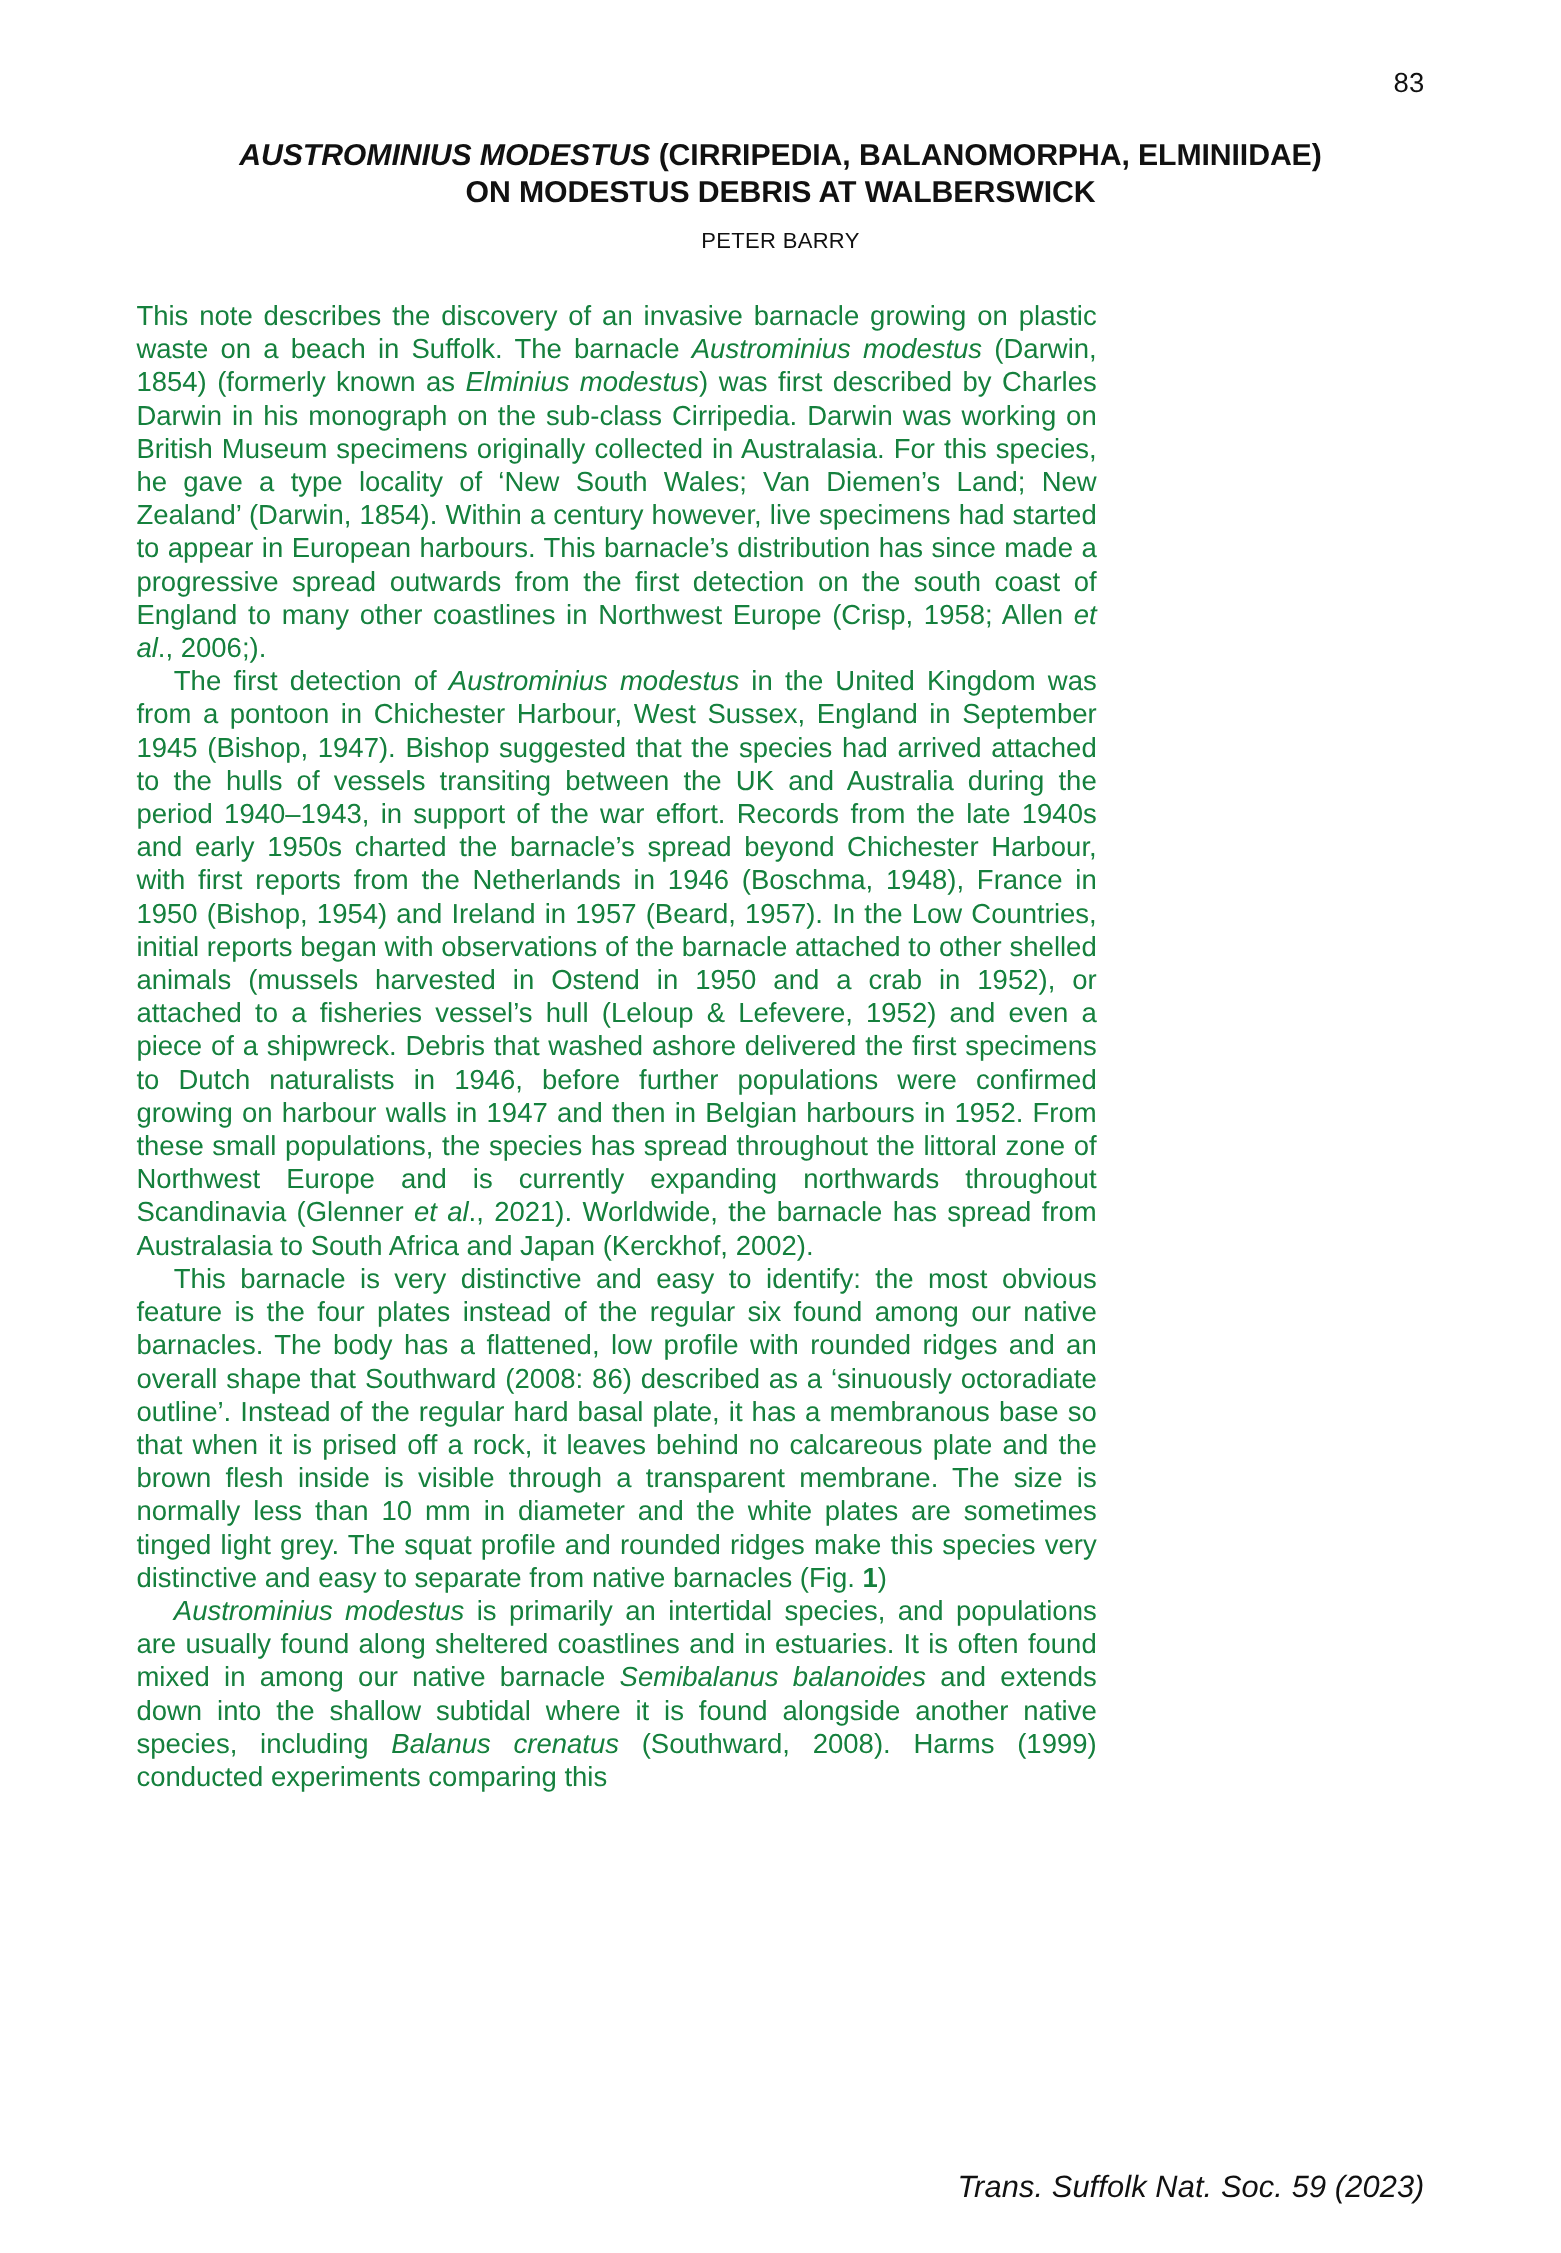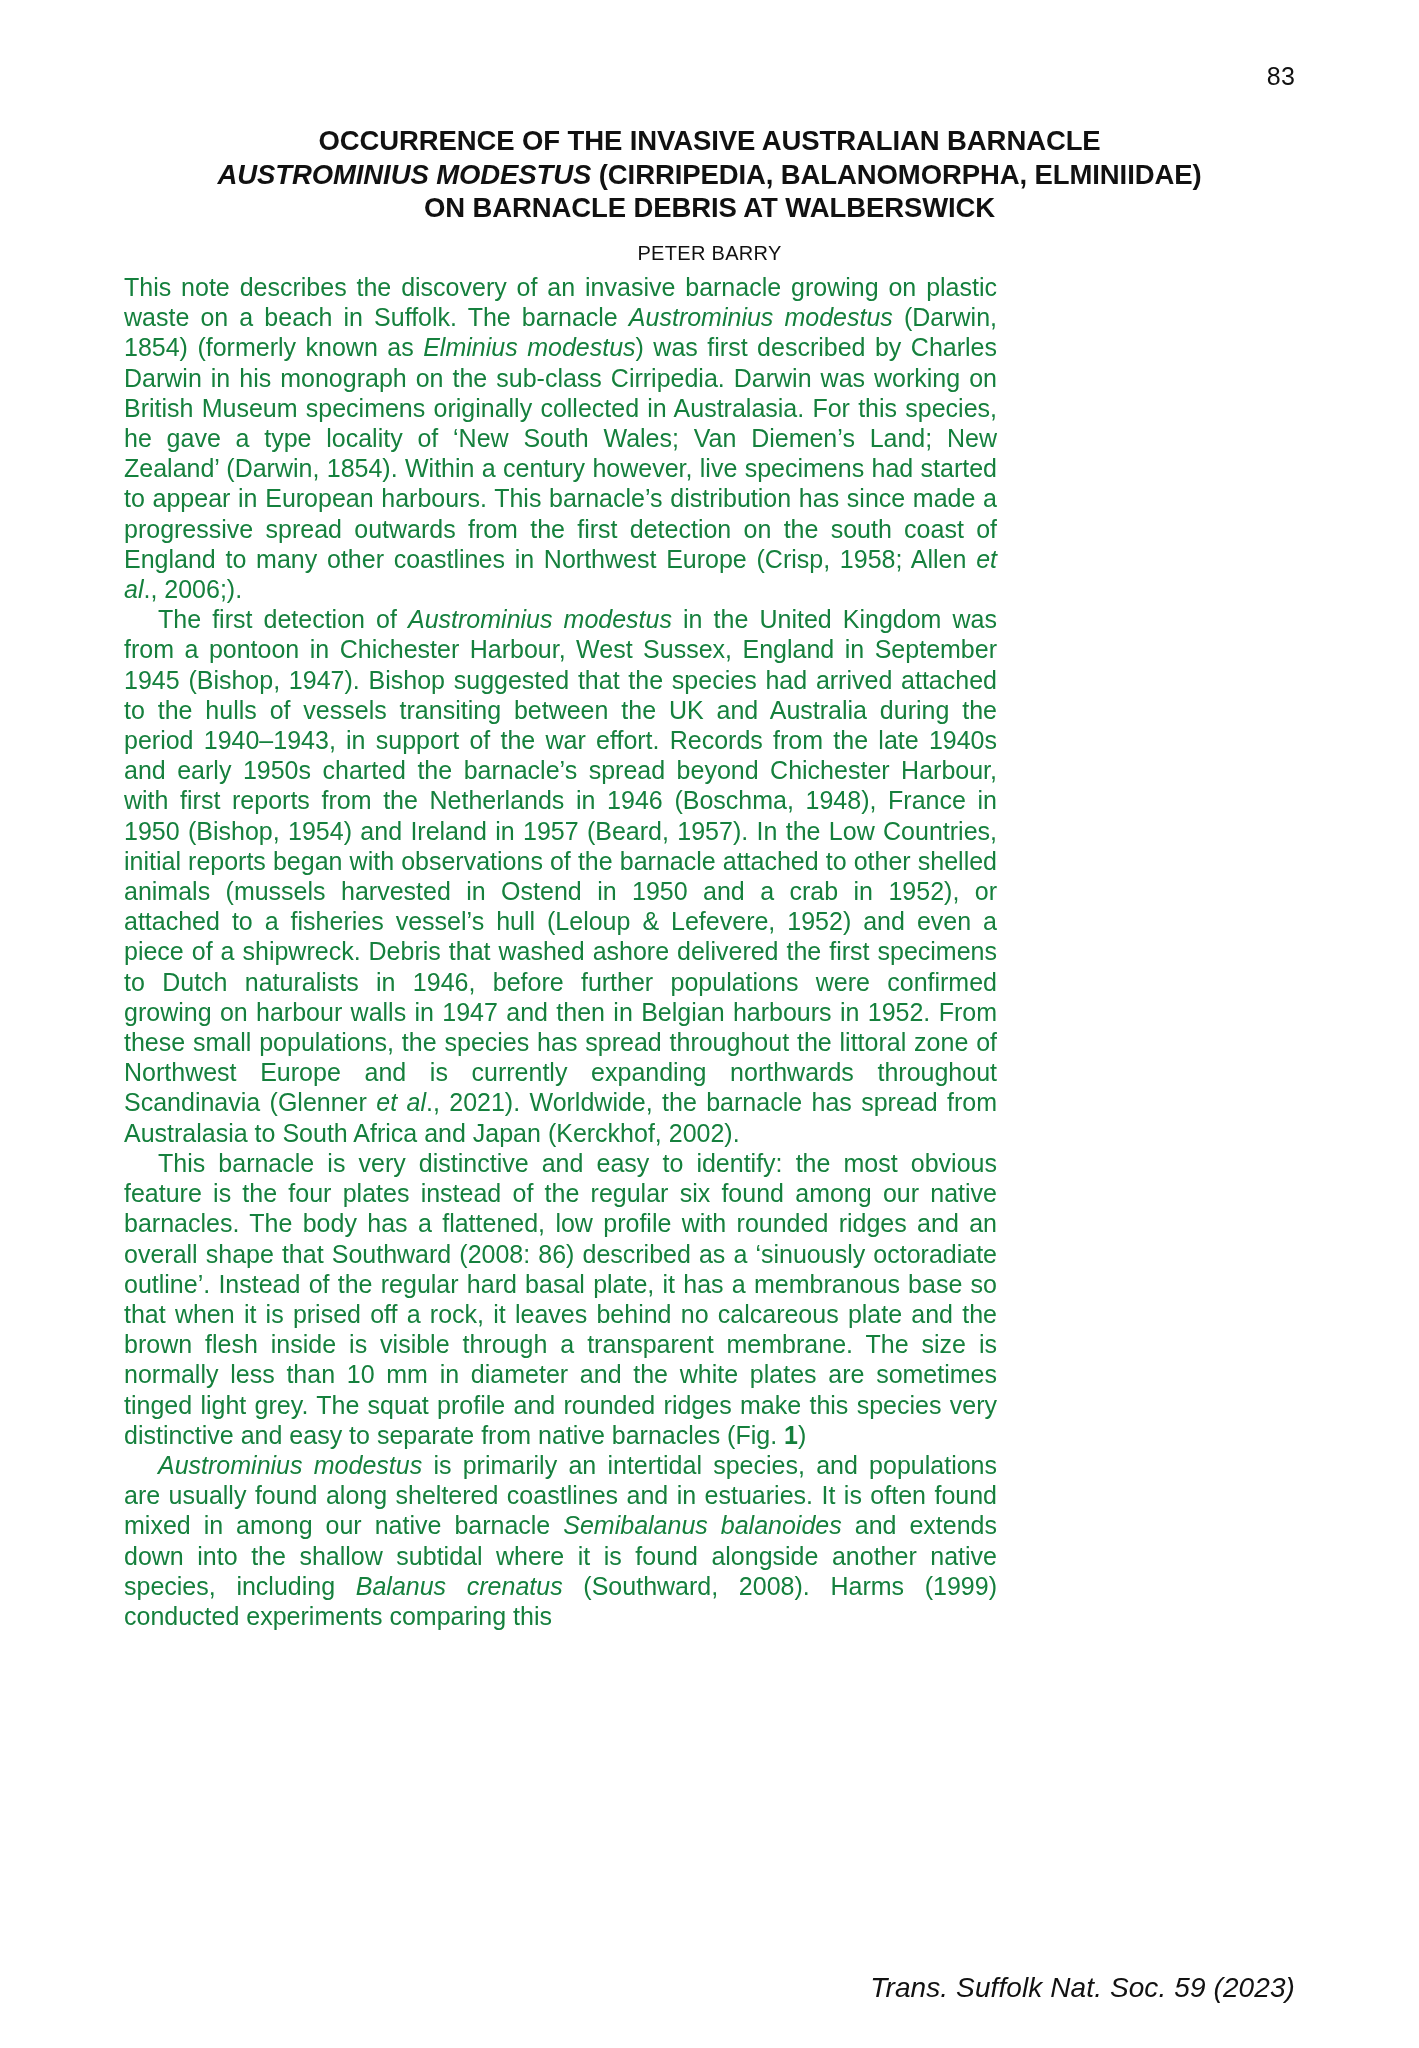--- a/index.html
+++ b/index.html
@@ -93,23 +93,22 @@
   }
 </style>
 </head>
 <body>
 
 <div class="page">
 
   <div class="folio">83</div>
 
   <div class="title-block">
-    <div class="title-line">OCCURRENCE OF THE INVASIVE AUSTRALIAN BARNACLE</div>
     <div class="title-line"><span class="ital">AUSTROMINIUS MODESTUS</span><span> (CIRRIPEDIA, BALANOMORPHA, ELMINIIDAE)</span></div>
-    <div class="title-line">ON BARNACLE DEBRIS AT WALBERSWICK</div>
+    <div class="title-line">ON MODESTUS DEBRIS AT WALBERSWICK</div>
     <div class="author">PETER BARRY</div>
   </div>
 
   <div class="body" id="body-root">
       <p><span>This note describes the discovery of an invasive barnacle growing on plastic waste on a beach in Suffolk. The barnacle </span><i>Austrominius modestus</i><span> (Darwin, 1854) (formerly known as </span><i>Elminius modestus</i><span>) was first described by Charles Darwin in his monograph on the sub-class Cirripedia. Darwin was working on British Museum specimens originally collected in Australasia. For this species, he gave a type locality of ‘New South Wales; Van Diemen’s Land; New Zealand’ (Darwin, 1854). Within a century however, live specimens had started to appear in European harbours. This barnacle’s distribution has since made a progressive spread outwards from the first detection on the south coast of England to many other coastlines in Northwest Europe (Crisp, 1958; Allen </span><i>et al</i><span>., 2006;).</span></p>
       <p class="indent"><span>The first detection of </span><i>Austrominius modestus</i><span> in the United Kingdom was from a pontoon in Chichester Harbour, West Sussex, England in September 1945 (Bishop, 1947). Bishop suggested that the species had arrived attached to the hulls of vessels transiting between the UK and Australia during the period 1940–1943, in support of the war effort. Records from the late 1940s and early 1950s charted the barnacle’s spread beyond Chichester Harbour, with first reports from the Netherlands in 1946 (Boschma, 1948), France in 1950 (Bishop, 1954) and Ireland in 1957 (Beard, 1957). In the Low Countries, initial reports began with observations of the barnacle attached to other shelled animals (mussels harvested in Ostend in 1950 and a crab in 1952), or attached to a fisheries vessel’s hull (Leloup &amp; Lefevere, 1952) and even a piece of a shipwreck. Debris that washed ashore delivered the first specimens to Dutch naturalists in 1946, before further populations were confirmed growing on harbour walls in 1947 and then in Belgian harbours in 1952. From these small populations, the species has spread throughout the littoral zone of Northwest Europe and is currently expanding northwards throughout Scandinavia (Glenner </span><i>et al</i><span>., 2021). Worldwide, the barnacle has spread from Australasia to South Africa and Japan (Kerckhof, 2002).</span></p>
       <p class="indent"><span>This barnacle is very distinctive and easy to identify: the most obvious feature is the four plates instead of the regular six found among our native barnacles. The body has a flattened, low profile with rounded ridges and an overall shape that Southward (2008: 86) described as a ‘sinuously octoradiate outline’. Instead of the regular hard basal plate, it has a membranous base so that when it is prised off a rock, it leaves behind no calcareous plate and the brown flesh inside is visible through a transparent membrane. The size is normally less than 10 mm in diameter and the white plates are sometimes tinged light grey. The squat profile and rounded ridges make this species very distinctive and easy to separate from native barnacles (Fig. </span><b>1</b><span>)</span></p>
       <p class="indent"><i>Austrominius modestus</i><span> is primarily an intertidal species, and populations are usually found along sheltered coastlines and in estuaries. It is often found mixed in among our native barnacle </span><i>Semibalanus balanoides</i><span> and extends down into the shallow subtidal where it is found alongside another native species, including </span><i>Balanus crenatus</i><span> (Southward, 2008). Harms (1999) conducted experiments comparing this</span></p>
     </div>
 

